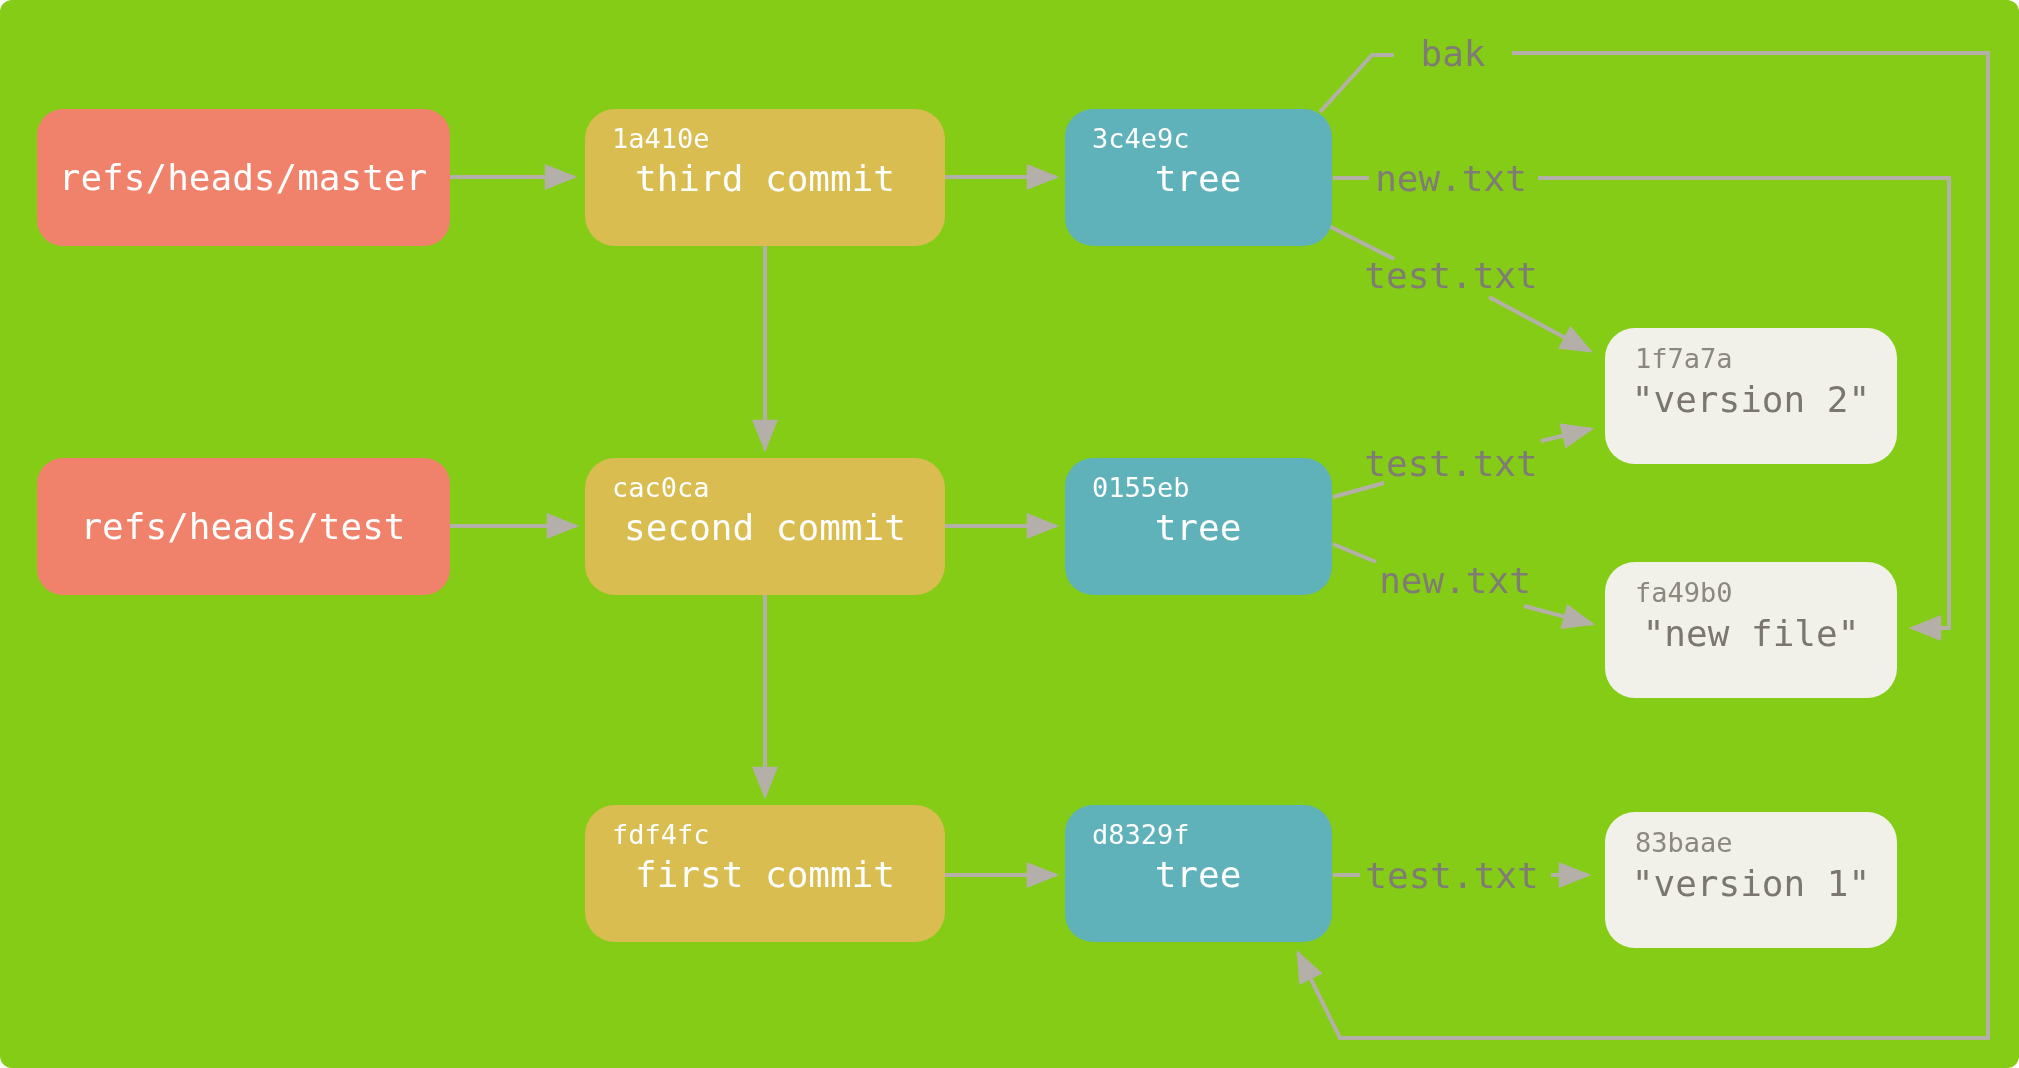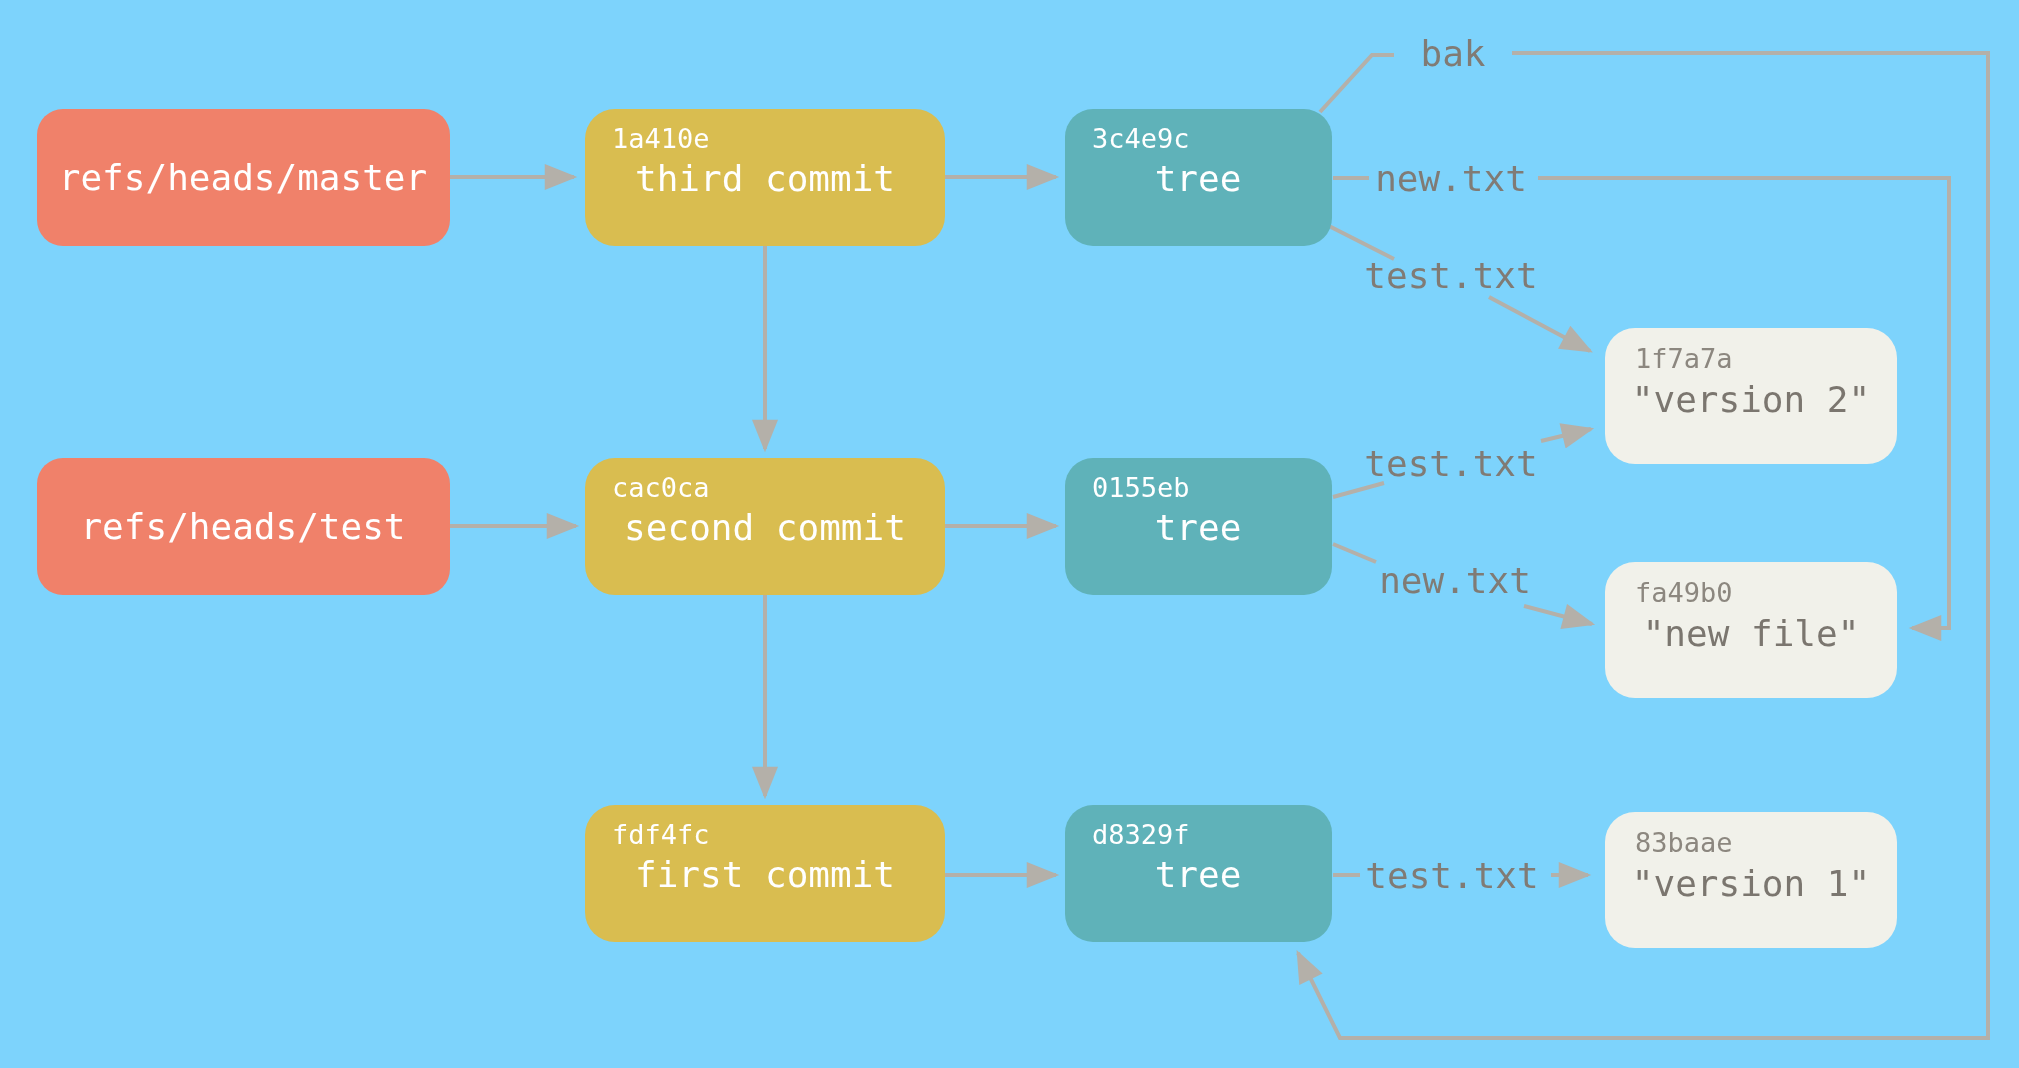--- a/index.html
+++ b/index.html
@@ -4,22 +4,23 @@
 <style>
   html, body {
     margin: 0;
     padding: 0;
     background: #ffffff;
   }
   .stage {
     position: relative;
     width: 2019px;
     height: 1068px;
-    background: #7dd3fc;
+    background: #84cc16;
     font-family: "DejaVu Sans Mono", "Liberation Mono", monospace;
+    border-radius: 12px;
   }
   svg { display: block; }
   .edge {
     stroke: #b4b0a9;
     stroke-width: 4;
     fill: none;
   }
   .node-label {
     font-family: "DejaVu Sans Mono", "Liberation Mono", monospace;
     font-size: 36px;

